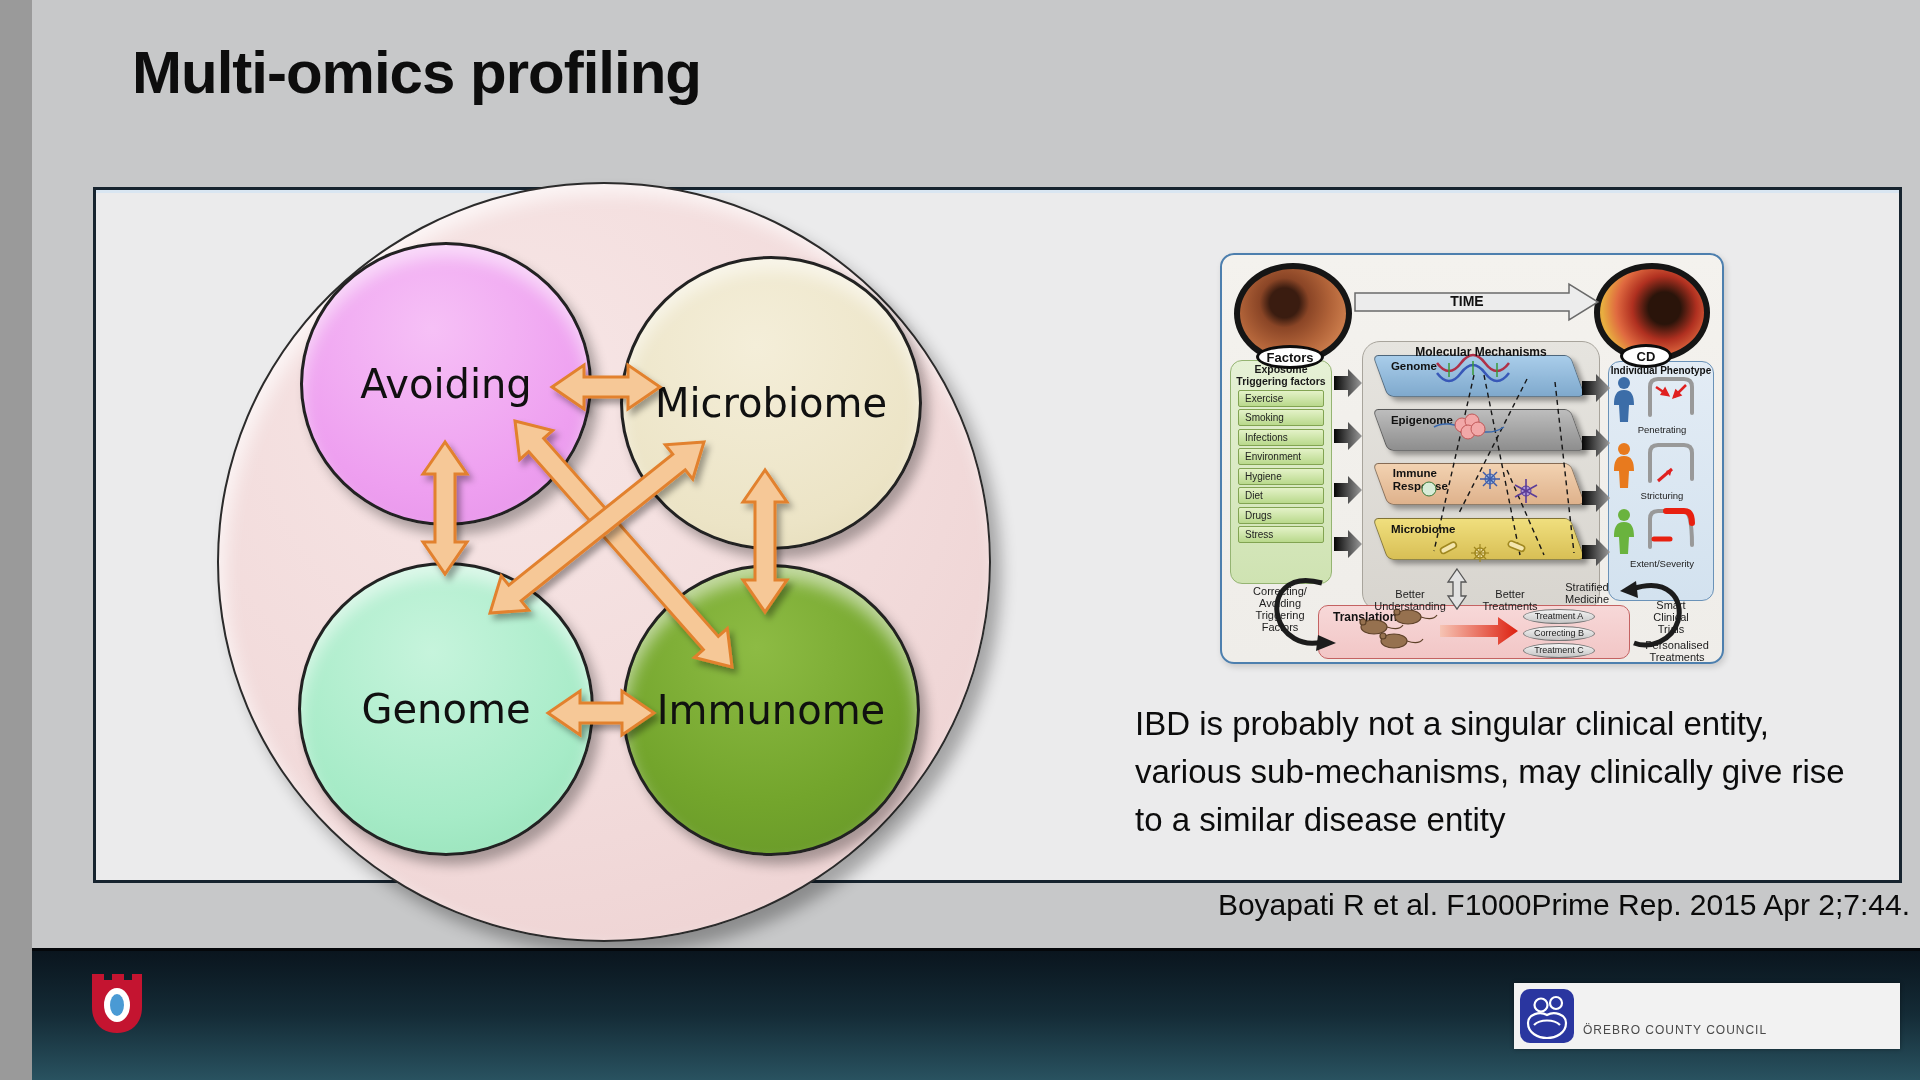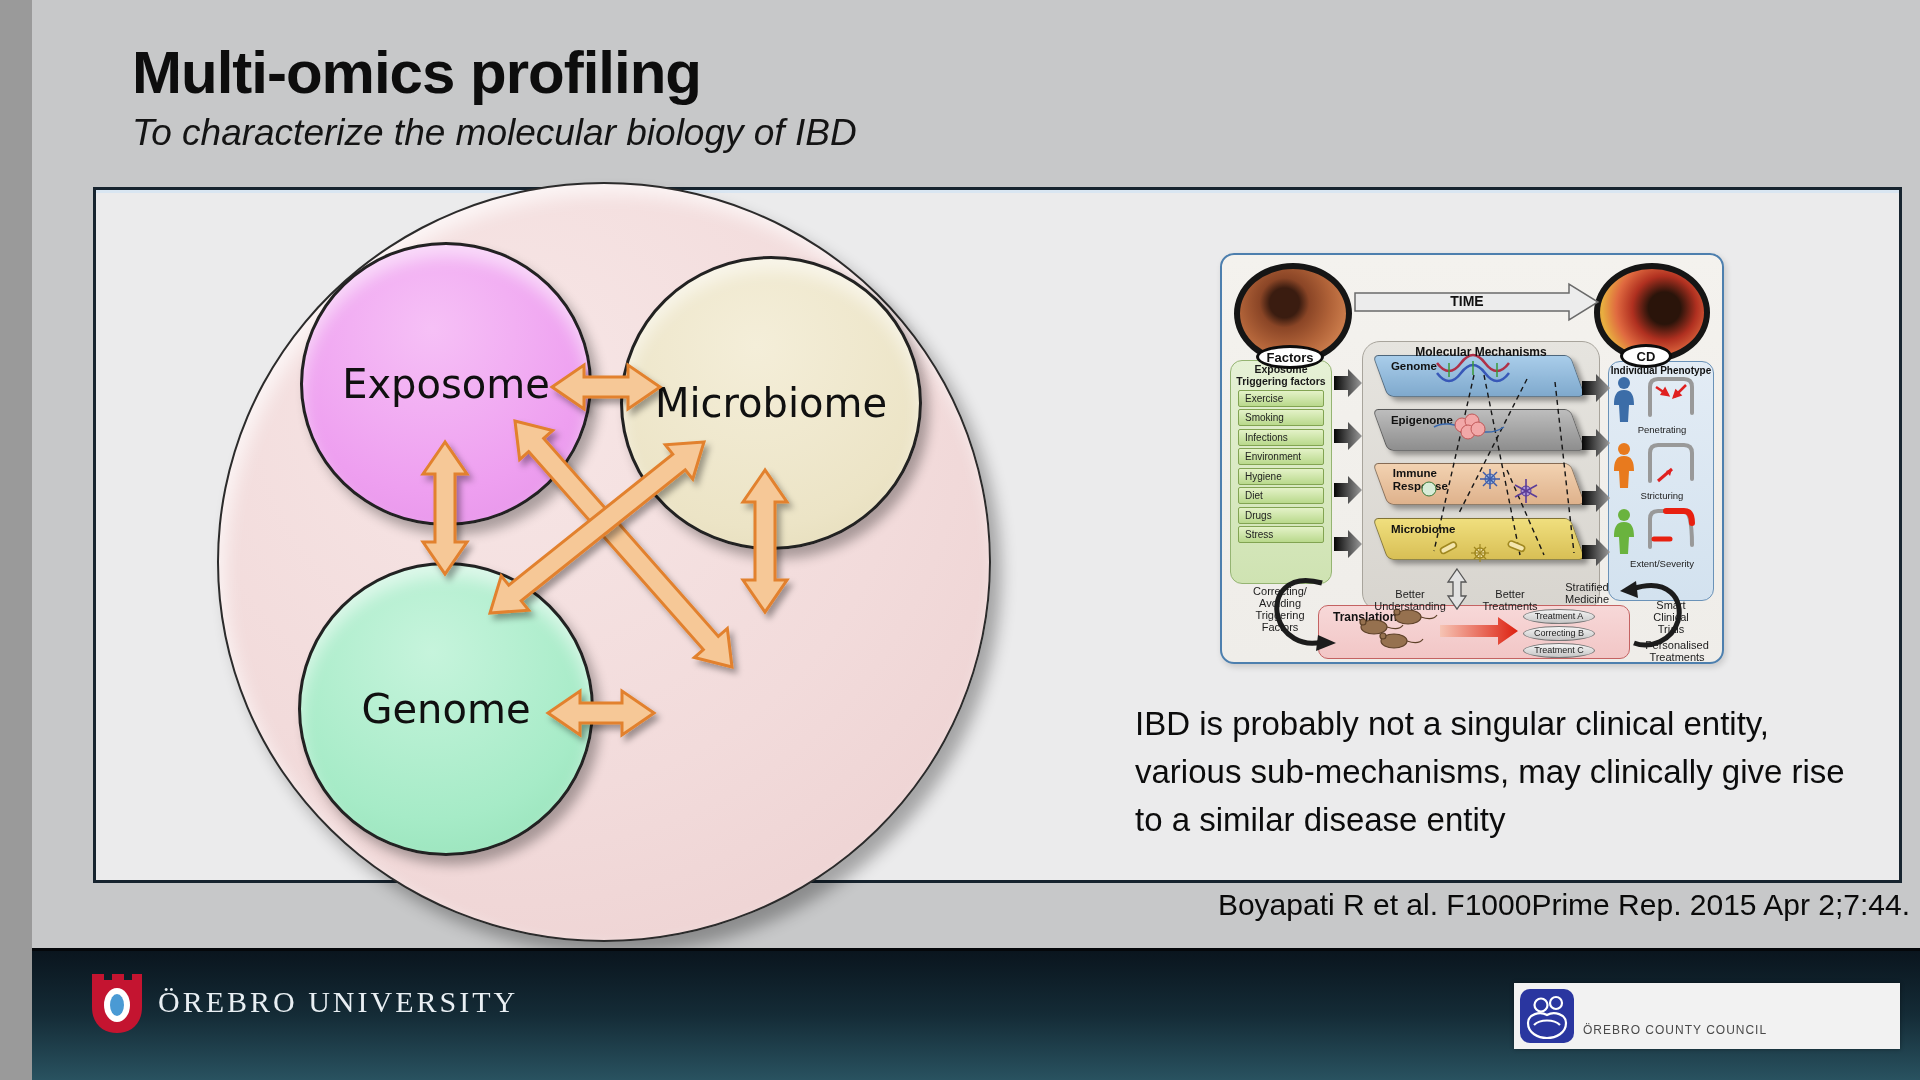--- a/index.html
+++ b/index.html
@@ -75,33 +75,35 @@
   .hosp{position:absolute;left:1482px;top:32px;width:386px;height:66px;background:#f2f2f2;box-shadow:0 0 4px rgba(0,0,0,.4);}
   .hosp-name{position:absolute;left:68px;top:8px;font-size:24px;font-weight:600;color:#323232;letter-spacing:.2px;}
   .hosp-sub{position:absolute;left:69px;top:40px;font-size:12px;color:#4a4a4a;letter-spacing:1px;}
 </style>
 </head>
 <body>
 
 <div class="slide">
 
   <div class="title">Multi-omics profiling</div>
-  <div class="subtitle">To characterize the molecular biology of IBD</div>
 
   <div class="panel"></div>
 
   <div class="bigcircle"></div>
   <div class="node n-exposome">
-    <span>Exposome</span>
+    <span>Avoiding</span>
   </div>
   <div class="node n-microbiome">
     <span>Microbiome</span>
   </div>
   <div class="node n-genome">
     <span>Genome</span>
+  </div>
+  <div class="node n-immunome">
+    <span>Immunome</span>
   </div>
   <svg id="vennArrows" class="venn-arrows" viewBox="0 0 1920 1080">
       <defs>
         <filter id="ash" x="-20%" y="-20%" width="150%" height="150%">
           <feDropShadow dx="4" dy="5" stdDeviation="3" flood-color="rgba(0,0,0,0.35)"></feDropShadow>
         </filter>
       </defs>
       <polygon points="520,387 552,409 552,397 596,397 596,409 628,387 596,365 596,377 552,377 552,365" fill="#f6c897" stroke="#e2812d" stroke-width="3" filter="url(#ash)"></polygon>
       <polygon points="516,713 548,735 548,723 590,723 590,735 622,713 590,691 590,703 548,703 548,691" fill="#f6c897" stroke="#e2812d" stroke-width="3" filter="url(#ash)"></polygon>
       <polygon points="413,442 391,474 403,474 403,542 391,542 413,574 435,542 423,542 423,474 435,474" fill="#f6c897" stroke="#e2812d" stroke-width="3" filter="url(#ash)"></polygon>
@@ -304,21 +306,20 @@
   <div class="statement">IBD is probably not a singular clinical entity, various sub-mechanisms, may clinically give rise to a similar disease entity</div>
   <div class="citation">Boyapati R et al. F1000Prime Rep. 2015 Apr 2;7:44.</div>
 
   <div class="footer">
     <div class="uni">
       <svg width="54" height="66" viewBox="0 0 54 66">
         <path d="M2,14 L2,5 L14,5 L14,11 L22,11 L22,5 L34,5 L34,11 L42,11 L42,5 L52,5 L52,14 L52,38 C52,56 40,64 27,64 C14,64 2,56 2,38 Z" fill="#c41430"></path>
         <ellipse cx="27" cy="36" rx="13" ry="17" fill="#ffffff"></ellipse>
         <ellipse cx="27" cy="36" rx="7" ry="11" fill="#4a9ad4"></ellipse>
       </svg>
-      <span class="uni-text">ÖREBRO UNIVERSITY</span>
     </div>
     <div class="hosp">
       <svg width="54" height="54" viewBox="0 0 54 54" style="position:absolute;left:6px;top:6px;">
         <rect x="0" y="0" width="54" height="54" rx="10" fill="#2a36a0"></rect>
         <g fill="none" stroke="#ffffff" stroke-width="2.2">
           <circle cx="21" cy="16" r="6.5"></circle>
           <circle cx="36" cy="14" r="6"></circle>
           <path d="M8,34 C8,25 20,22 27,26 C34,22 46,25 46,34 C46,44 36,49 27,49 C18,49 8,44 8,34 Z"></path>
           <path d="M14,36 C20,30 34,30 40,36"></path>
         </g>

